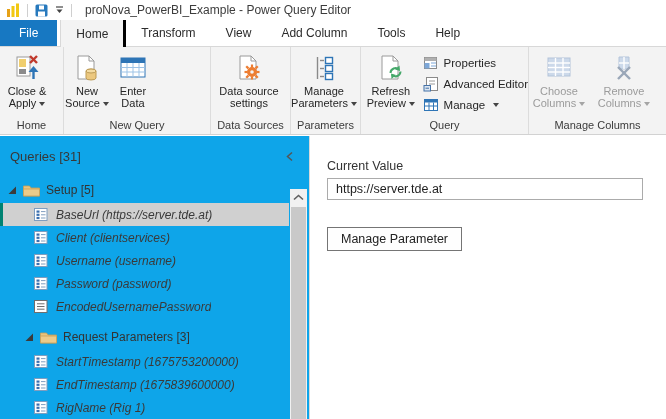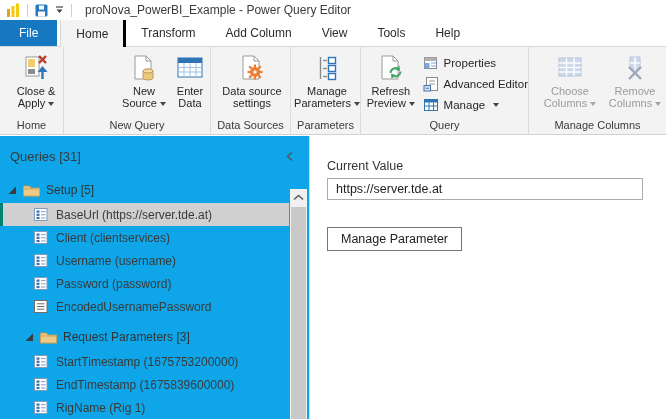--- a/index.html
+++ b/index.html
@@ -15,40 +15,40 @@
   
   .tabrow { height:27px; display:flex; align-items:stretch; background:#fff; border-bottom:1px solid #d8d8d8; }
   .tab { font-size:12px; color:#2b2b2b; padding:0 15px; display:flex; align-items:center; cursor:default; }
   .tab.file { background:var(--accent-blue,#1778c2); color:#fff; padding:0 19px; }
   .tab.active { background:#f3f3f3; border-left:1px solid #d8d8d8; border-right:3px solid #000000; margin-bottom:-1px; margin-left:3px; }
 
   
   .ribbon { height:88px; background:#f3f3f3; border-bottom:1px solid #d2d2d2; display:flex; }
   .rgroup { position:relative; border-right:1px solid #dcdcdc; height:100%; }
   .rgroup-label { position:absolute; bottom:3px; left:0; right:0; text-align:center; font-size:11px; color:#3b3b3b; white-space:nowrap; }
-  .rbuttons { display:flex; justify-content:flex-end; padding-top:3px; }
+  .rbuttons { display:flex; justify-content:flex-start; padding-top:3px; }
   .rbtn-lg { display:flex; flex-direction:column; align-items:center; cursor:default; }
   .rbtn-lg .icon32 { height:35px; display:flex; align-items:center; justify-content:center; }
   .rbtn-lg .lbl { font-size:11px; line-height:12px; color:#262626; text-align:center; white-space:nowrap; }
   .rbtn-lg.disabled .lbl { color:#9b9b9b; }
   .rbtn-sm { display:flex; align-items:center; gap:5px; height:21px; font-size:11.5px; color:#262626; white-space:nowrap; cursor:default; }
   .crt { display:inline-block; width:0; height:0; border-left:3px solid transparent; border-right:3px solid transparent; border-top:4px solid #444; margin-left:3px; vertical-align:1px; }
   .crt.dis { border-top-color:#a5a5a5; }
 
   
   .main { position:absolute; top:136px; left:0; right:0; bottom:0; display:flex; }
   .qpanel { width:310px; background:#0ea5e9; border-right:1px solid #d9d9d9; position:relative; }
   .panel-header { height:35px; padding:13px 10px 0 10px; font-size:13px; color:#383838; }
   .collapse-chip { position:absolute; top:12px; right:15px; cursor:pointer; }
 
   .tree { padding-top:6px; }
   .trow { display:flex; align-items:center; margin-right:20px; }
   .tfolder { height:26px; padding-left:8px; gap:6px; }
   .titem { height:23px; padding-left:34px; gap:8px; }
-  .titem .tlabel { }
+  .titem .tlabel { font-style:italic; }
   .tlabel { font-size:12px; color:#3a3a3a; white-space:nowrap; overflow:hidden; }
   .tfolder .tlabel { color:#333; }
   .titem.selected { background:#d0d0d0; border-left:3px solid var(--selection-teal,#008272); padding-left:31px; }
   .ticon { display:flex; align-items:center; flex:none; }
   .mt6 { margin-top:6px;padding-left:25px; }
 
   .vscroll { position:absolute; top:53px; right:2px; bottom:0; width:17px; background:#f1f1f1; }
   .vscroll .sarrow { height:17px; display:flex; align-items:center; justify-content:center; cursor:pointer; }
   .vscroll .sthumb { position:absolute; top:18px; bottom:0; left:1px; right:1px; background:#c9c9c9; }
 
@@ -83,22 +83,22 @@
       </svg>
   </span>
   <span class="sep"></span>
   <span class="title-text">proNova_PowerBI_Example - Power Query Editor</span>
 </div>
 
 <div class="tabrow">
   <div class="tab file">File</div>
   <div class="tab active">Home</div>
   <div class="tab">Transform</div>
+  <div class="tab">View</div>
   <div class="tab">Add Column</div>
-  <div class="tab">View</div>
   <div class="tab">Tools</div>
   <div class="tab">Help</div>
 </div>
 
 <div class="ribbon">
 
   <div class="rgroup" style="width:64px">
     <div class="rbuttons">
       <div class="rbtn-lg" style="width:54px">
         <span class="icon32">

